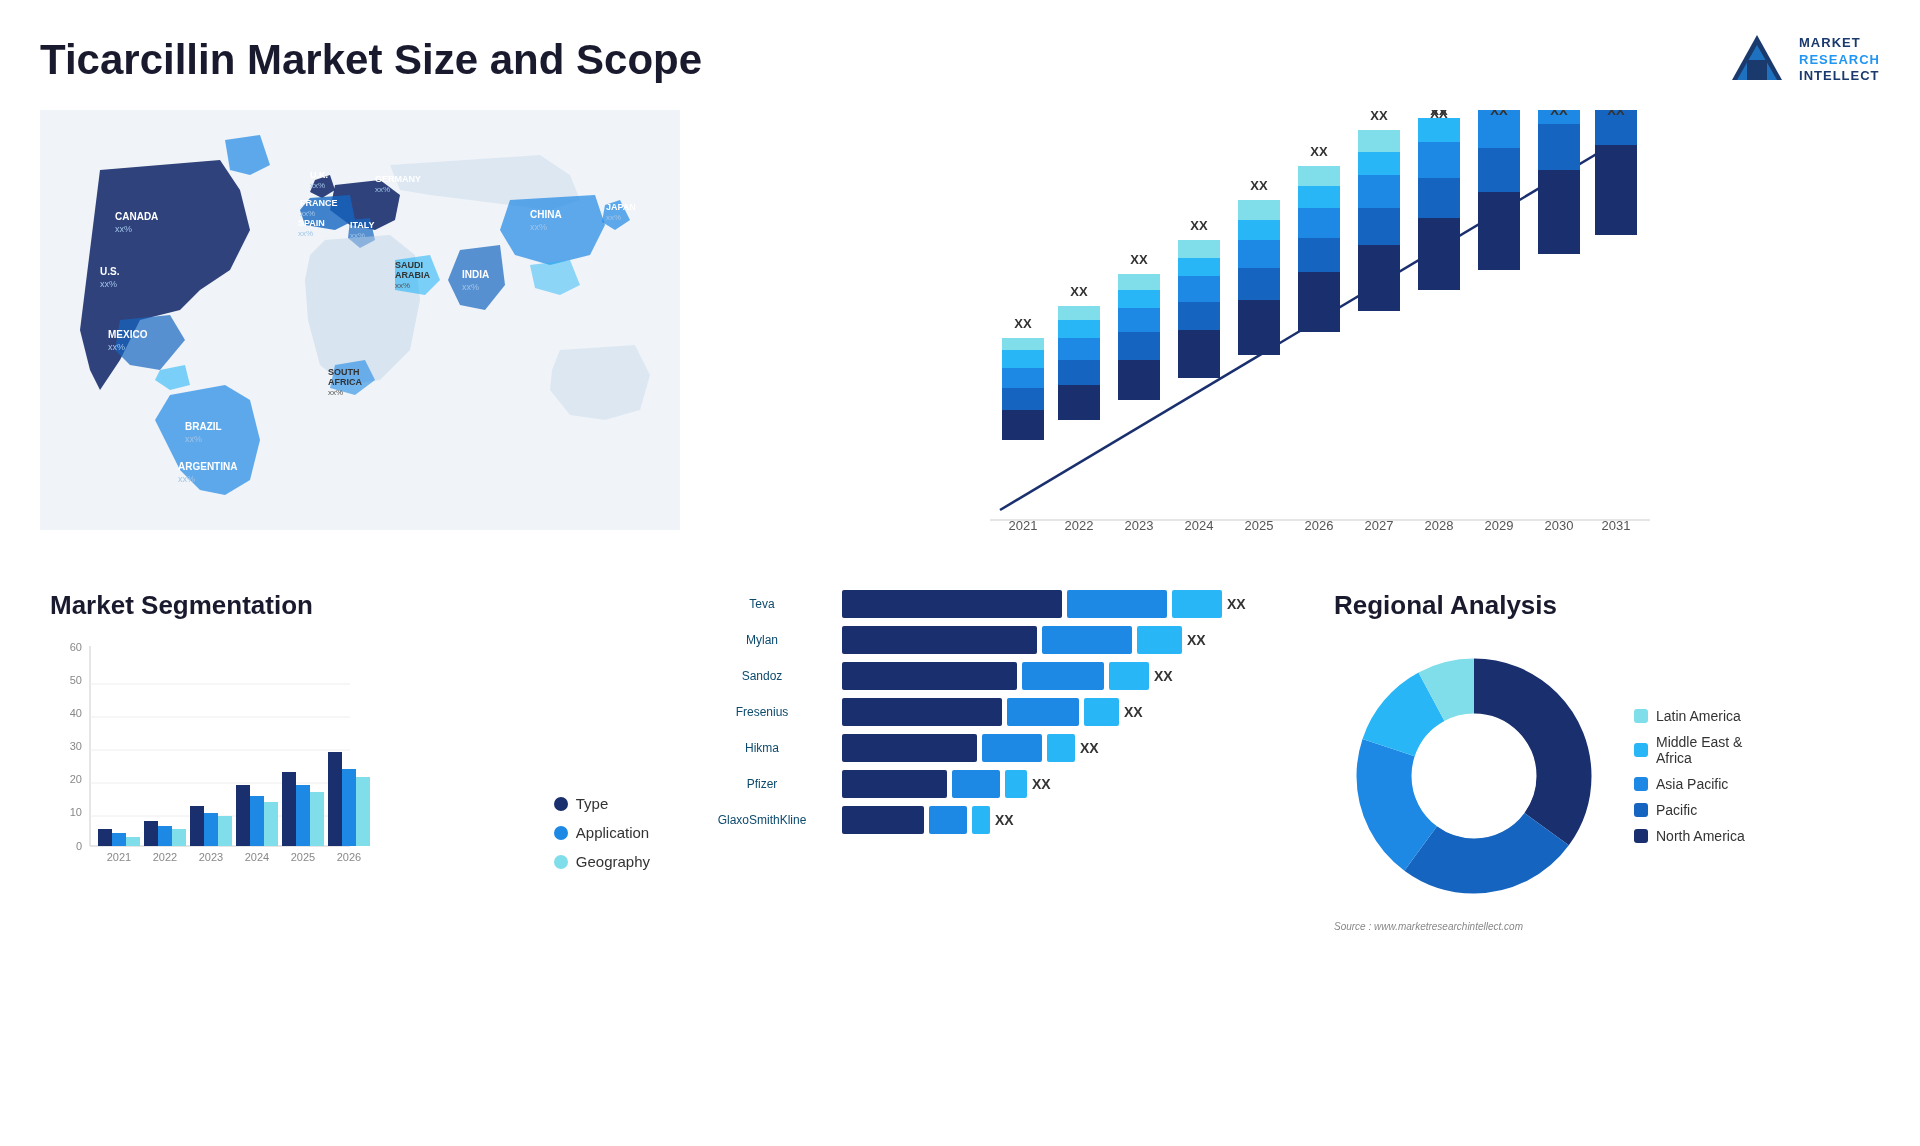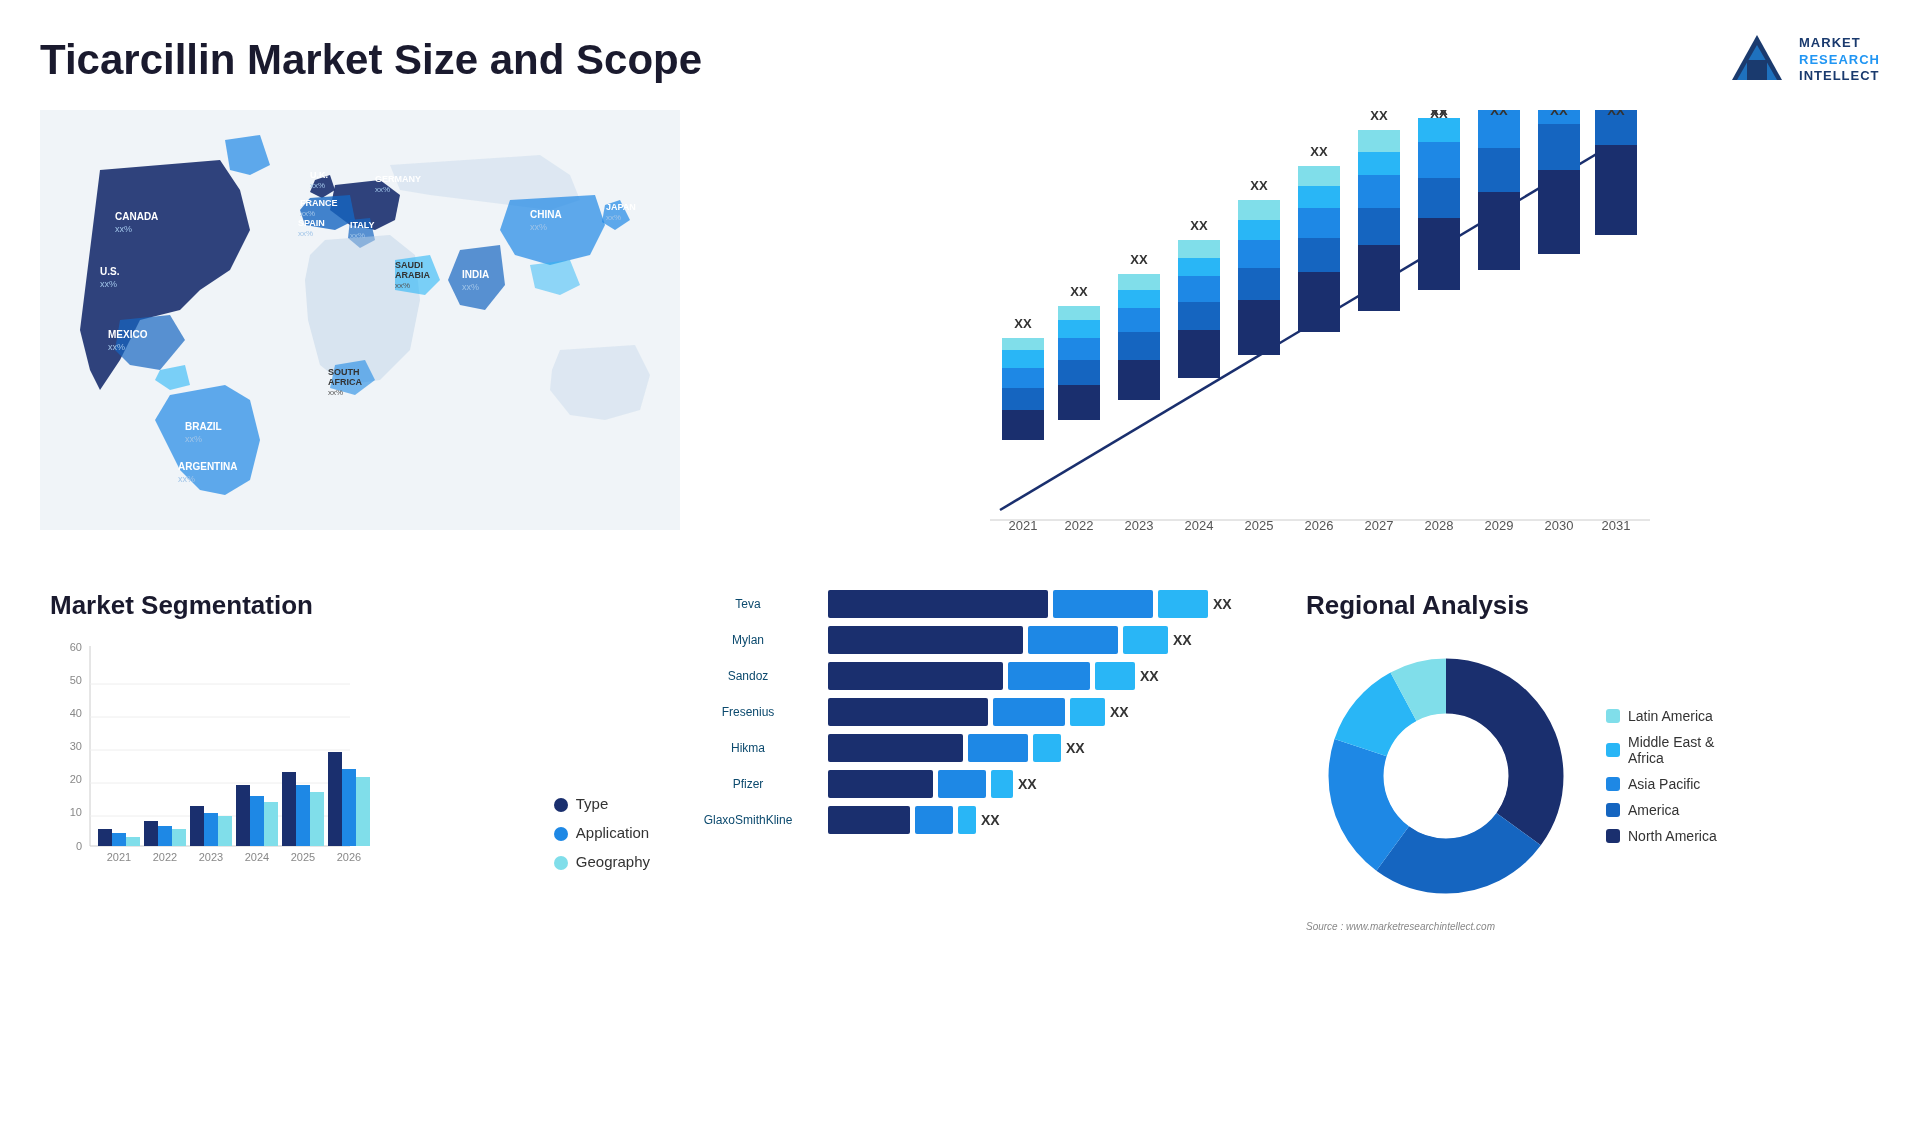--- a/index.html
+++ b/index.html
@@ -63,21 +63,21 @@
     
     .bar-chart-section {
       padding: 10px 40px 10px 20px;
       position: relative;
     }
 
     
     .bottom-sections {
       display: grid;
       grid-template-columns: 620px 620px 1fr;
-      gap: 8px;
+      gap: 22px;
       padding: 10px 20px 10px 20px;
       grid-column: 1 / 3;
     }
 
     
     .segmentation-section {
       padding: 0 10px;
     }
     .section-title {
       font-size: 26px;
@@ -97,21 +97,21 @@
     .seg-legend {
       display: flex;
       flex-direction: column;
       gap: 12px;
       padding-left: 20px;
       padding-bottom: 30px;
       justify-content: center;
     }
     .legend-item {
       display: flex;
-      align-items: flex-end;
+      align-items: center;
       gap: 8px;
       font-size: 15px;
       color: #333;
     }
     .legend-dot {
       width: 14px;
       height: 14px;
       border-radius: 50%;
     }
 
@@ -571,21 +571,21 @@
           <div class="reg-legend-item">
             <div class="reg-legend-dot" style="background:#29b6f6;"></div>
             <span>Middle East &amp;<br>Africa</span>
           </div>
           <div class="reg-legend-item">
             <div class="reg-legend-dot" style="background:#1e88e5;"></div>
             <span>Asia Pacific</span>
           </div>
           <div class="reg-legend-item">
             <div class="reg-legend-dot" style="background:#1565c0;"></div>
-            <span>America</span>
+            <span>Pacific</span>
           </div>
           <div class="reg-legend-item">
             <div class="reg-legend-dot" style="background:#1a2f6e;"></div>
             <span>North America</span>
           </div>
         </div>
       </div>
       <div style="font-size:10px;color:#888;margin-top:5px;font-style:italic;">Source : www.marketresearchintellect.com</div>
     </div>
 

